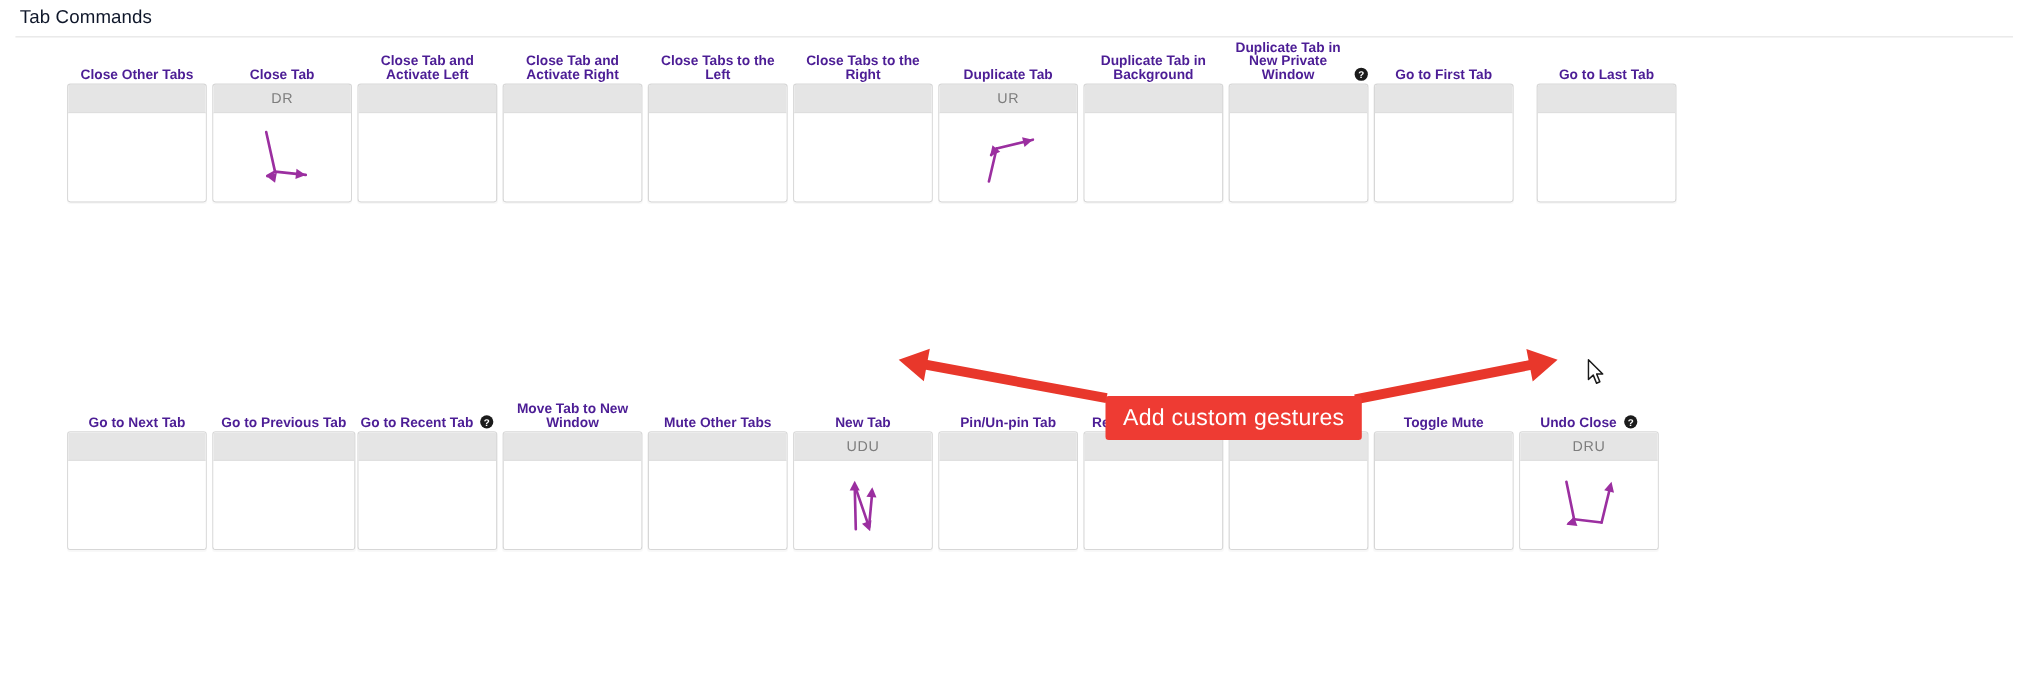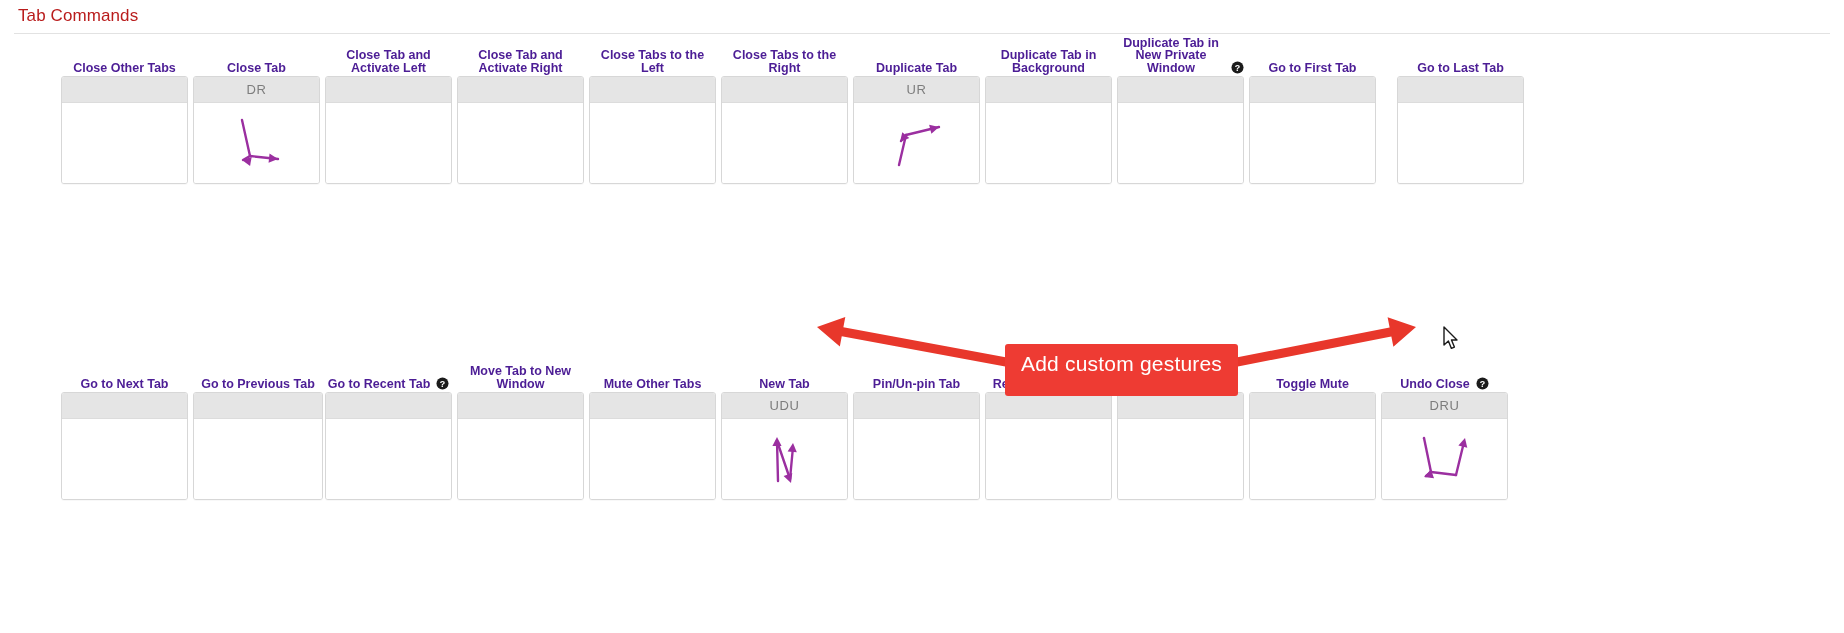--- a/index.html
+++ b/index.html
@@ -20,21 +20,21 @@
   
   .page-head {
     position: absolute;
     left: 0; top: 0;
     width: 1844px;
     padding: 0 0 0 18px;
     height: 36px;
   }
   .page-head .title {
     font-size: 17px;
-    color: #b91c1c;
+    color: #0f172a;
     line-height: 32px;
     font-weight: 400;
     letter-spacing: .1px;
   }
   .head-rule {
     position: absolute;
     left: 14px; top: 33px;
     width: 1816px; height: 1px;
     background: #e2e2e2;
   }
@@ -118,25 +118,26 @@
     left: 0; top: 0;
     width: 1844px; height: 633px;
     pointer-events: none;
   }
   .callout {
     position: absolute;
     background: #ee3b33;
     color: #ffffff;
     font-size: 21px;
     font-weight: 400;
-    padding: 9px 16px 21px 16px;
+    padding: 9px 16px 9px 16px;
     border-radius: 3px;
     white-space: nowrap;
     letter-spacing: .2px;
     line-height: 22px;
+    margin-top: 16px;
   }
   .cursor {
     position: absolute;
   }
 </style>
 </head>
 <body>
 
 <div id="root">
 

